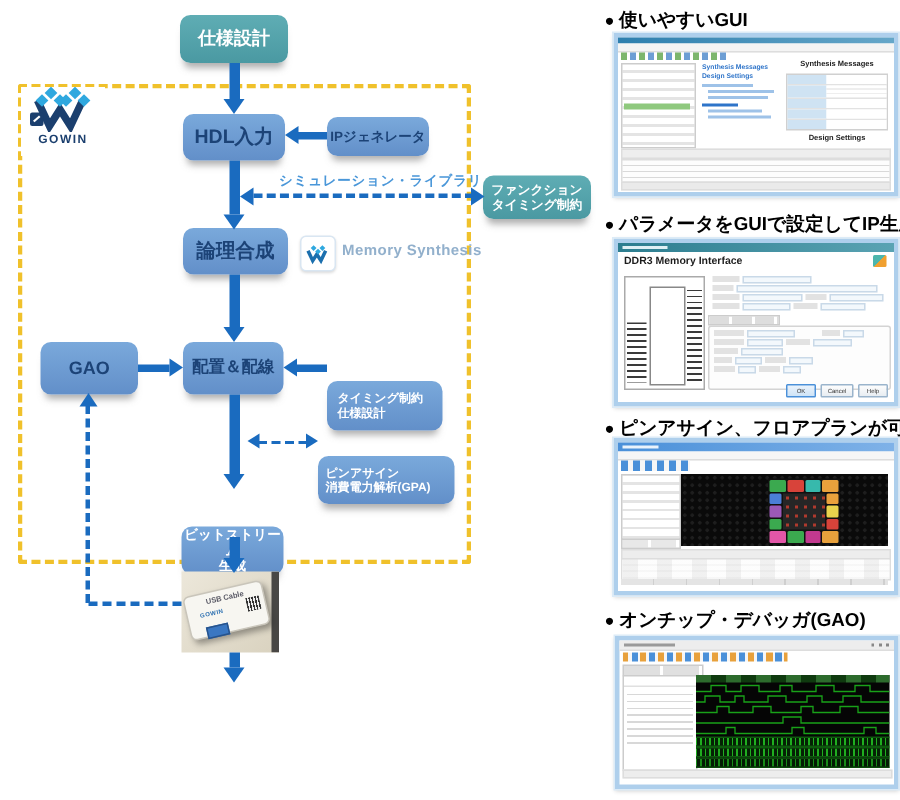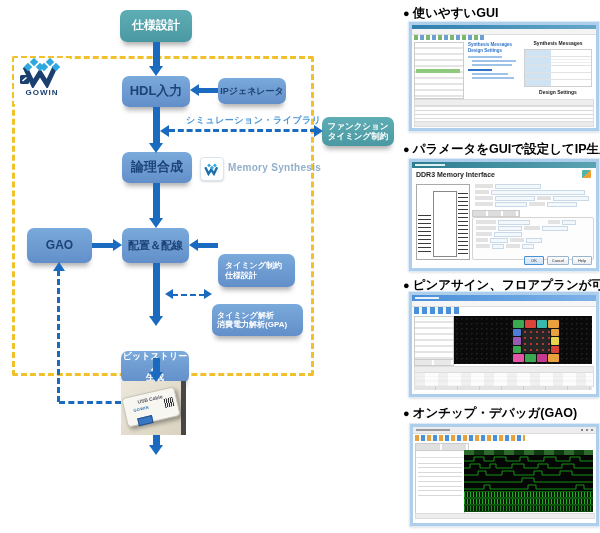--- a/index.html
+++ b/index.html
@@ -126,21 +126,21 @@
       <span>GAO</span>
     </div>
   <div class="node bluebox" style="left:122px;top:228px;width:67px;height:35px;font-size:11px;">
       <span>配置＆配線</span>
     </div>
   <div class="node bluebox whitetext leftalign" style="left:218px;top:229px;width:70px;height:33px;font-size:8px;">
     <span>タイミング制約</span>
     <span>仕様設計</span>
   </div>
   <div class="node bluebox whitetext leftalign" style="left:212px;top:279px;width:86px;height:32px;font-size:8px;padding-left:5px;">
-    <span>タイミング解析</span>
+    <span>ピンアサイン</span>
     <span>消費電力解析(GPA)</span>
   </div>
   <div class="node bluebox whitetext" style="left:121px;top:326px;width:68px;height:32px;font-size:9px;">
     <span>ビットストリーム</span>
     <span>生成</span>
   </div>
 
   <div class="usbphoto" style="left:121px;top:381px;width:65px;height:54px;">
     <div class="dongle">
       <span class="usb-cable-txt">USB Cable</span>

